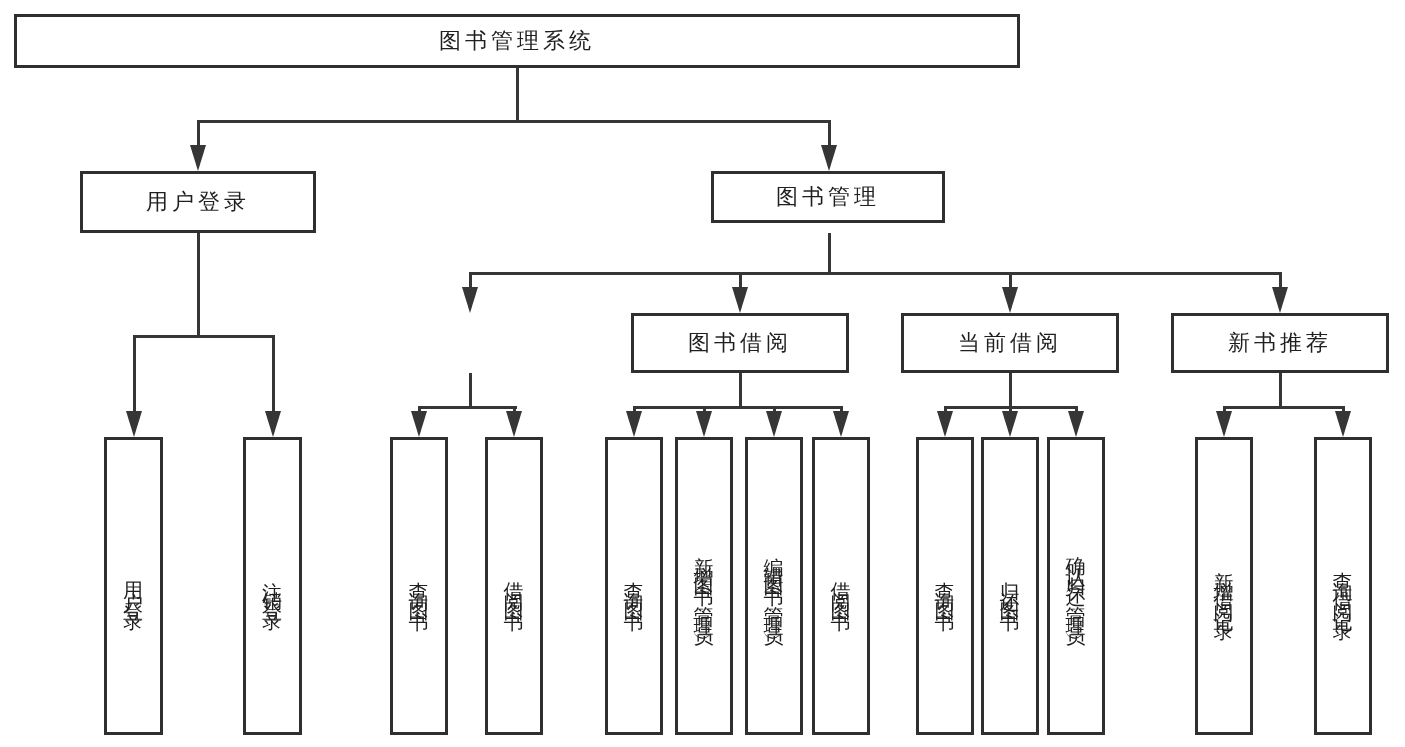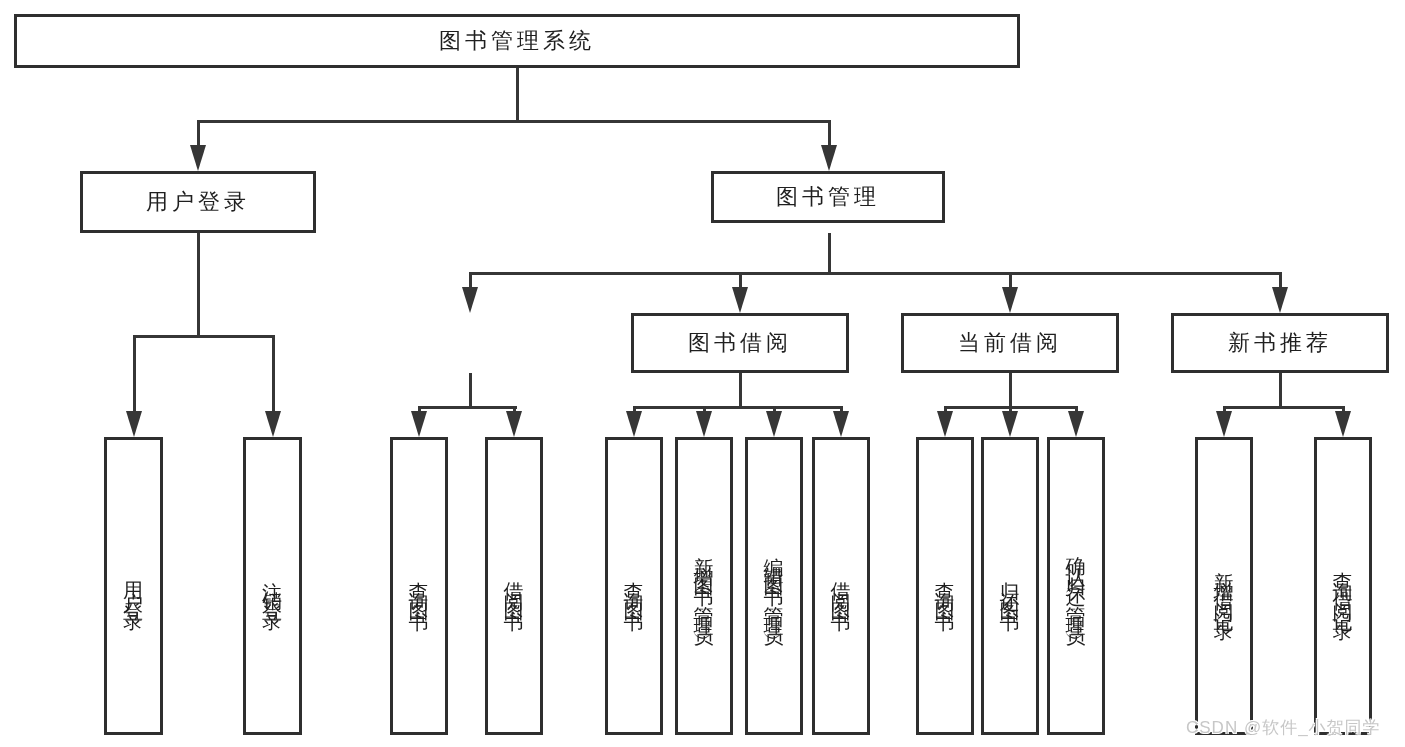--- a/index.html
+++ b/index.html
@@ -186,15 +186,14 @@
     <span class="vlabel">确认归还（管理员）</span>
   </div>
 
   <div class="box" style="left:1195px;top:437px;width:58px;height:298px">
     <span class="vlabel">新增借阅记录</span>
   </div>
   <div class="box" style="left:1314px;top:437px;width:58px;height:298px">
     <span class="vlabel">查询借阅记录</span>
   </div>
 
-  <div class="watermark">CSDN @软件_小贺同学</div>
 
 </div>
 
 </body></html>

